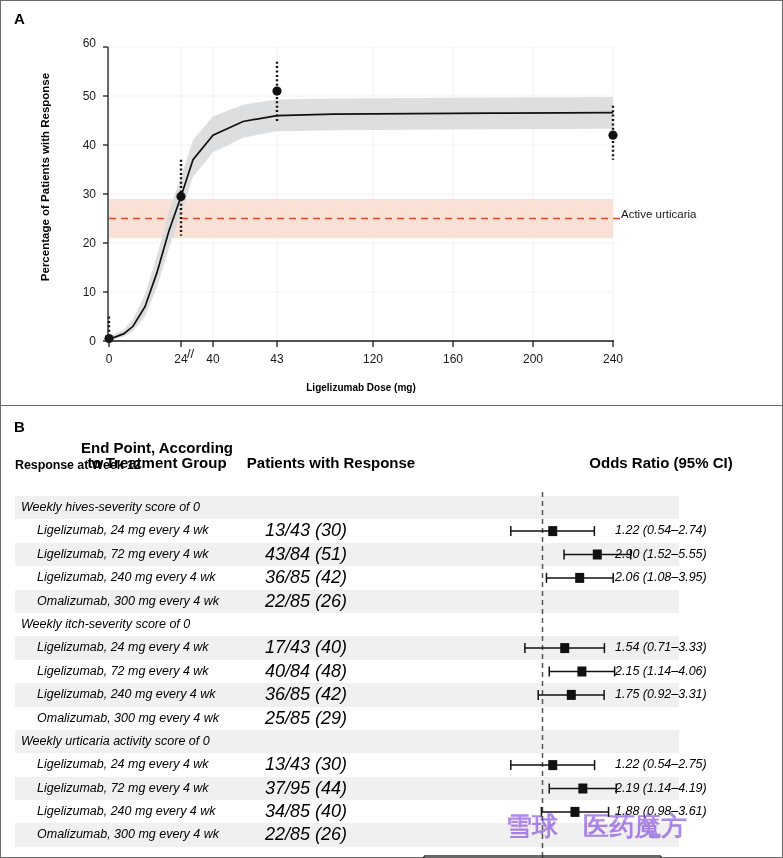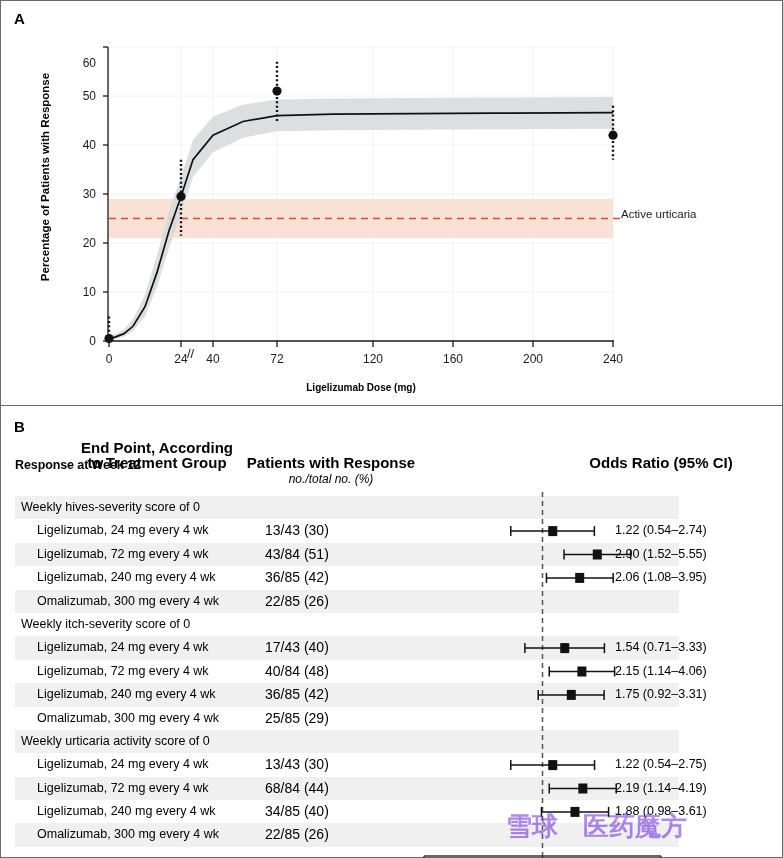--- a/index.html
+++ b/index.html
@@ -55,30 +55,30 @@
   
   .panelB{position:absolute;left:0;top:405px;width:781px;height:452px;box-sizing:border-box;}
   .col-head{
     position:absolute;font-weight:bold;font-size:15px;line-height:15px;text-align:center;
   }
   .col-sub{
     position:absolute;font-style:italic;font-size:12px;line-height:14px;text-align:center;
     font-weight:normal;
   }
   .table-wrap{position:absolute;left:14px;top:495px;width:753px;}
-  .trow{position:relative;height:23.4px;width:664px;}
+  .trow{position:relative;height:23.4px;width:664px;font-style:italic;}
   .trow.alt{background:#f0f0f0;}
   .trow.plain{background:#ffffff;}
   .t-label{
     position:absolute;left:6px;top:4px;font-size:12.5px;line-height:15px;white-space:nowrap;
   }
   .t-label.indent{left:22px;}
   .t-resp{
     position:absolute;left:250px;top:4px;width:130px;text-align:left;
-    font-size:14px;line-height:15px;white-space:nowrap;
+    font-size:18px;line-height:15px;white-space:nowrap;
   }
   .t-or{
     position:absolute;left:600px;top:4px;width:145px;text-align:left;
     font-size:12.5px;line-height:15px;white-space:nowrap;
   }
   .forest-svg{position:absolute;left:0;top:0;}
   .watermark{
     position:absolute;left:497px;top:806px;width:290px;height:48px;
     pointer-events:none;opacity:0.55;
   }
@@ -158,45 +158,44 @@
         </g>
     </svg>
 
     <div id="ylabels">
         <div class="lab-y" style="left: 55px; top: 334px;">0</div>
         <div class="lab-y" style="left: 55px; top: 285px;">10</div>
         <div class="lab-y" style="left: 55px; top: 236px;">20</div>
         <div class="lab-y" style="left: 55px; top: 187px;">30</div>
         <div class="lab-y" style="left: 55px; top: 138px;">40</div>
         <div class="lab-y" style="left: 55px; top: 89px;">50</div>
-        <div class="lab-y" style="left: 55px; top: 56px;">60</div>
+        <div class="lab-y" style="left: 55px; top: 36px;">60</div>
       </div>
     <div id="xlabels">
         <div class="lab-x" style="left: 88px; top: 352px;">0</div>
         <div class="lab-x" style="left: 160px; top: 352px;">24</div>
         <div class="lab-x" style="left: 192px; top: 352px;">40</div>
-        <div class="lab-x" style="left: 256px; top: 352px;">72</div>
+        <div class="lab-x" style="left: 256px; top: 352px;">43</div>
         <div class="lab-x" style="left: 352px; top: 352px;">120</div>
         <div class="lab-x" style="left: 432px; top: 352px;">160</div>
         <div class="lab-x" style="left: 512px; top: 352px;">200</div>
         <div class="lab-x" style="left: 592px; top: 352px;">240</div>
       </div>
     <div class="axis-break" style="left:186px;top:345px;">//</div>
   </div>
 
   <div class="panel-divider"></div>
 
   <div class="panelB">
     <div class="panel-letter" id="panelB-letter" style="left:13px;top:13px;">B</div>
     <div class="panel-title" id="panelB-title" style="left:14px;top:14px;margin-top:38px;">Response at Week 12</div>
 
     <div class="col-head" style="left:26px;top:34px;width:260px;">End Point, According</div>
     <div class="col-head" style="left:180px;top:49px;width:300px;">Patients with Response</div>
     <div class="col-head" style="left:26px;top:49px;width:260px;">to Treatment Group</div>
-    <div class="col-sub" style="left:180px;top:66px;width:300px;">no./total no. (%)</div>
     <div class="col-head" style="left:510px;top:49px;width:300px;">Odds Ratio (95% CI)</div>
   </div>
 
   <div class="table-wrap" id="tableWrap" style="left: 14px; top: 495px;">
       <div class="trow alt">
         <div class="t-label">Weekly hives-severity score of 0</div>
       </div>
       <div class="trow plain">
         <div class="t-label indent">Ligelizumab, 24 mg every 4 wk</div>
         <div class="t-resp">13/43  (30)</div>
@@ -241,21 +240,21 @@
       <div class="trow alt">
         <div class="t-label">Weekly urticaria activity score of 0</div>
       </div>
       <div class="trow plain">
         <div class="t-label indent">Ligelizumab, 24 mg every 4 wk</div>
         <div class="t-resp">13/43  (30)</div>
         <div class="t-or">1.22 (0.54–2.75)</div>
       </div>
       <div class="trow alt">
         <div class="t-label indent">Ligelizumab, 72 mg every 4 wk</div>
-        <div class="t-resp">68/84  (44)</div>
+        <div class="t-resp">37/95  (44)</div>
         <div class="t-or">2.19 (1.14–4.19)</div>
       </div>
       <div class="trow plain">
         <div class="t-label indent">Ligelizumab, 240 mg every 4 wk</div>
         <div class="t-resp">34/85  (40)</div>
         <div class="t-or">1.88 (0.98–3.61)</div>
       </div>
       <div class="trow alt">
         <div class="t-label indent">Omalizumab, 300 mg every 4 wk</div>
         <div class="t-resp">22/85  (26)</div>

